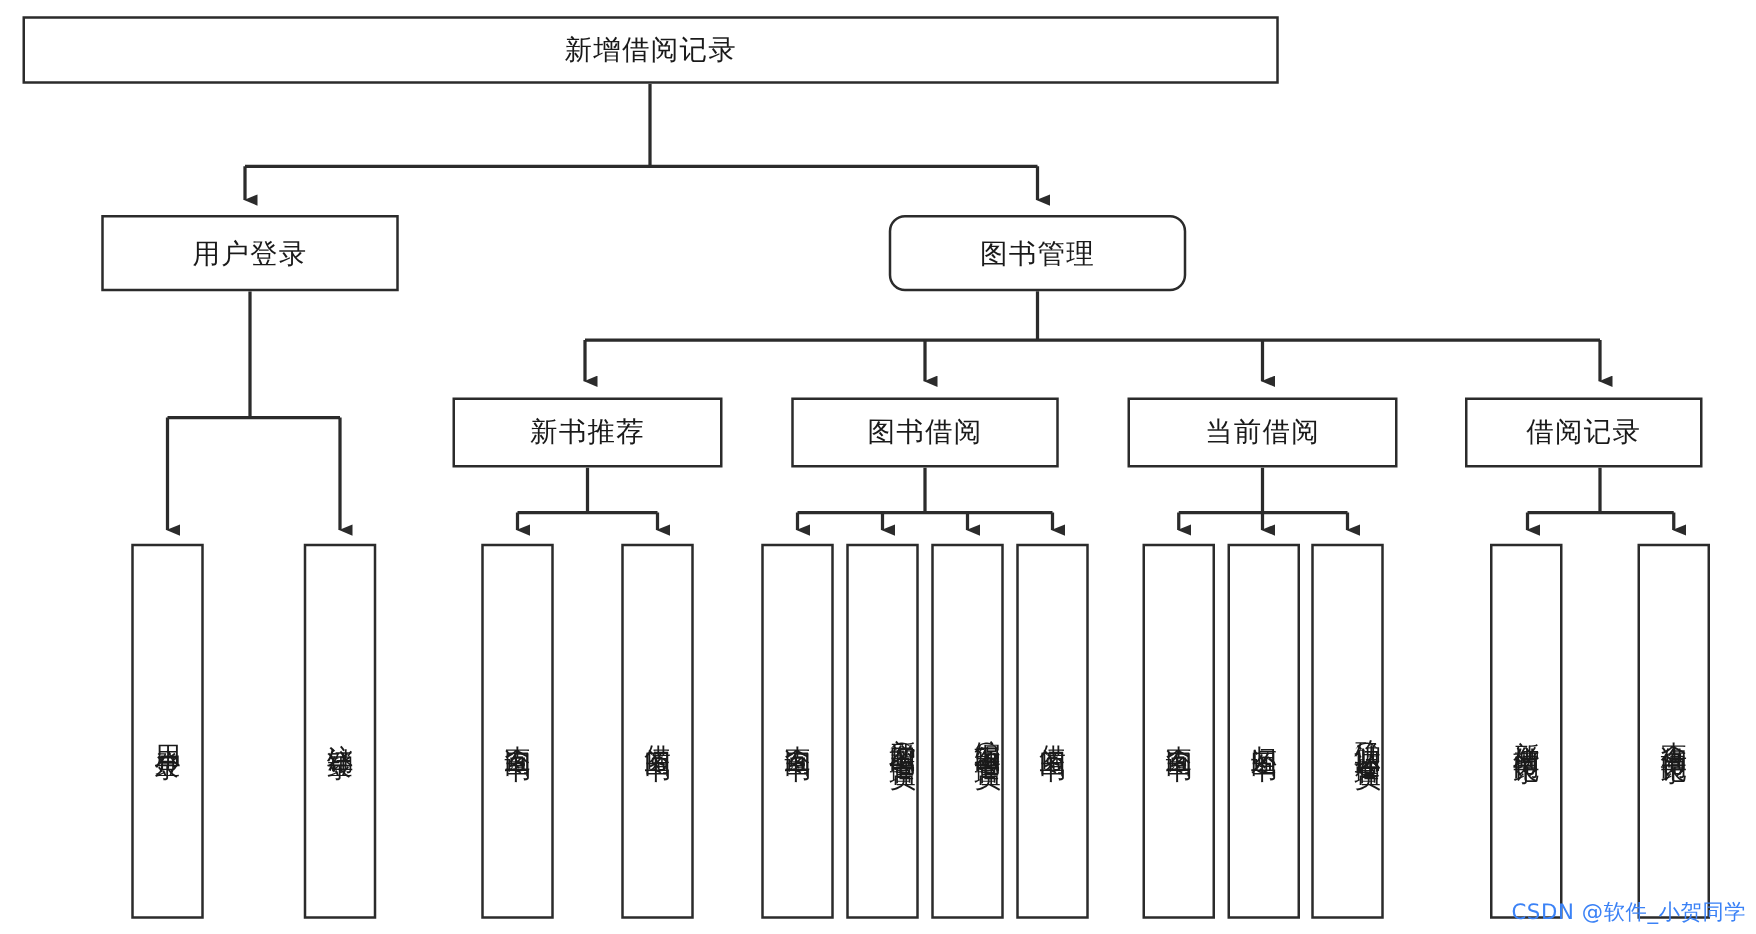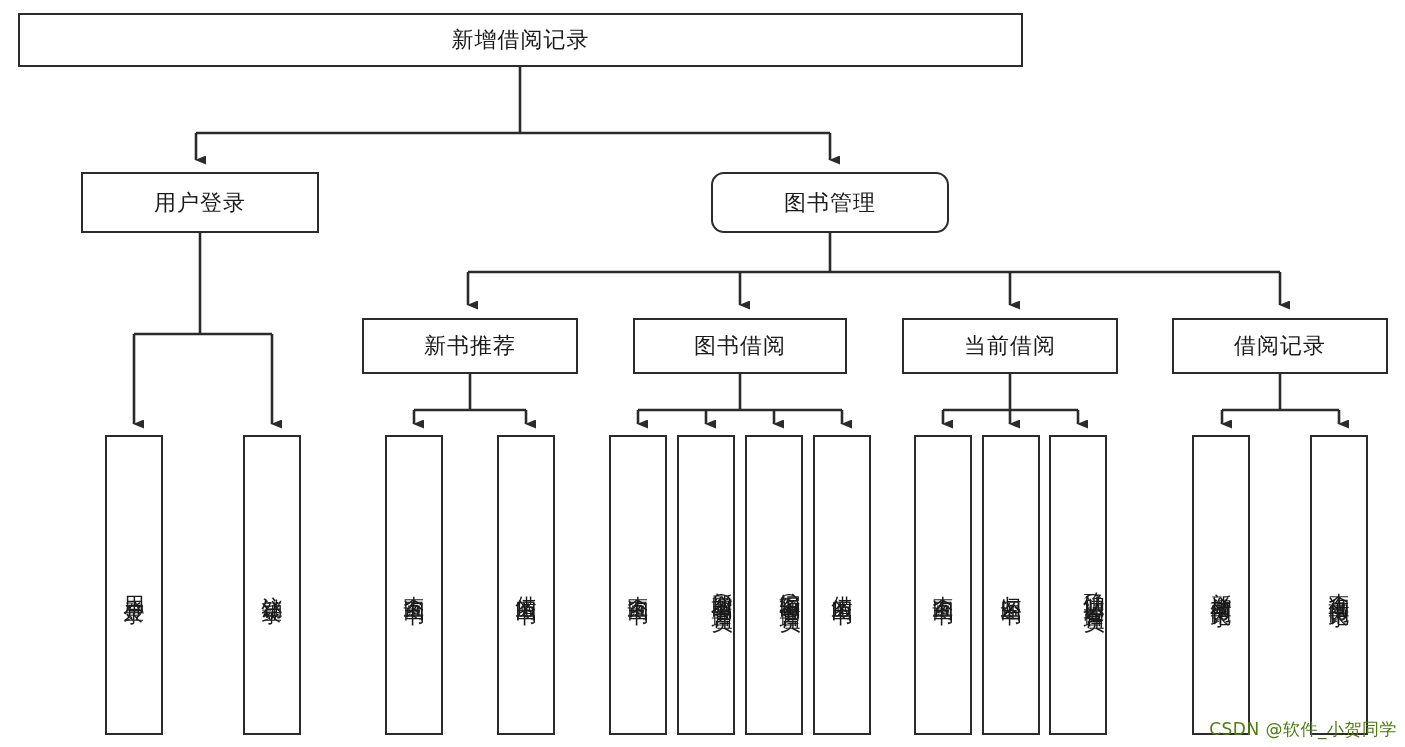--- a/index.html
+++ b/index.html
@@ -9,21 +9,21 @@
   svg.wires{position:absolute;left:0;top:0;width:1405px;height:747px;pointer-events:none;}
   .node{position:absolute;box-sizing:border-box;background:#ffffff;
         border:2px solid #2b2b2b;display:flex;align-items:center;justify-content:center;
         color:#1a1a1a;z-index:2;}
   .node.h{font-size:22px;letter-spacing:1px;}
   .node.v{writing-mode:vertical-rl;text-orientation:upright;
           font-size:21px;letter-spacing:3px;line-height:1.05;
           align-items:flex-start;justify-content:center;padding-top:6px;}
   .node.v.mid{align-items:center;padding-top:0;}
   .watermark{position:absolute;right:8px;bottom:6px;z-index:5;
-             color:#4d7c0f;font-size:17px;letter-spacing:0.5px;white-space:nowrap;}
+             color:#3b82f6;font-size:17px;letter-spacing:0.5px;white-space:nowrap;}
 </style>
 </head>
 <body>
 
 <div id="stage">
 
   <svg class="wires" viewBox="0 0 1405 747" xmlns="http://www.w3.org/2000/svg">
     <defs>
       <marker id="ah" markerWidth="9" markerHeight="11" refX="4.5" refY="10" orient="auto" markerUnits="userSpaceOnUse">
         <path d="M0,0 L9,0 L4.5,11 Z" fill="#2b2b2b"></path>
@@ -86,21 +86,21 @@
 
   <div class="node h" style="left:633px;top:318px;width:214px;height:56px;">
     <span>图书借阅</span>
   </div>
   <div class="node h" style="left:362px;top:318px;width:216px;height:56px;">
     <span>新书推荐</span>
   </div>
   <div class="node h" style="left:902px;top:318px;width:216px;height:56px;">
     <span>当前借阅</span>
   </div>
-  <div class="node h" style="left:1172px;top:318px;width:216px;height:56px;">
+  <div class="node h" style="left:1172px;top:318px;width:190px;height:56px;">
     <span>借阅记录</span>
   </div>
 
   <div class="node v mid" style="left:105px;top:435px;width:58px;height:300px;">
     <span>用户登录</span>
   </div>
   <div class="node v mid" style="left:243px;top:435px;width:58px;height:300px;">
     <span>注销登录</span>
   </div>
 

